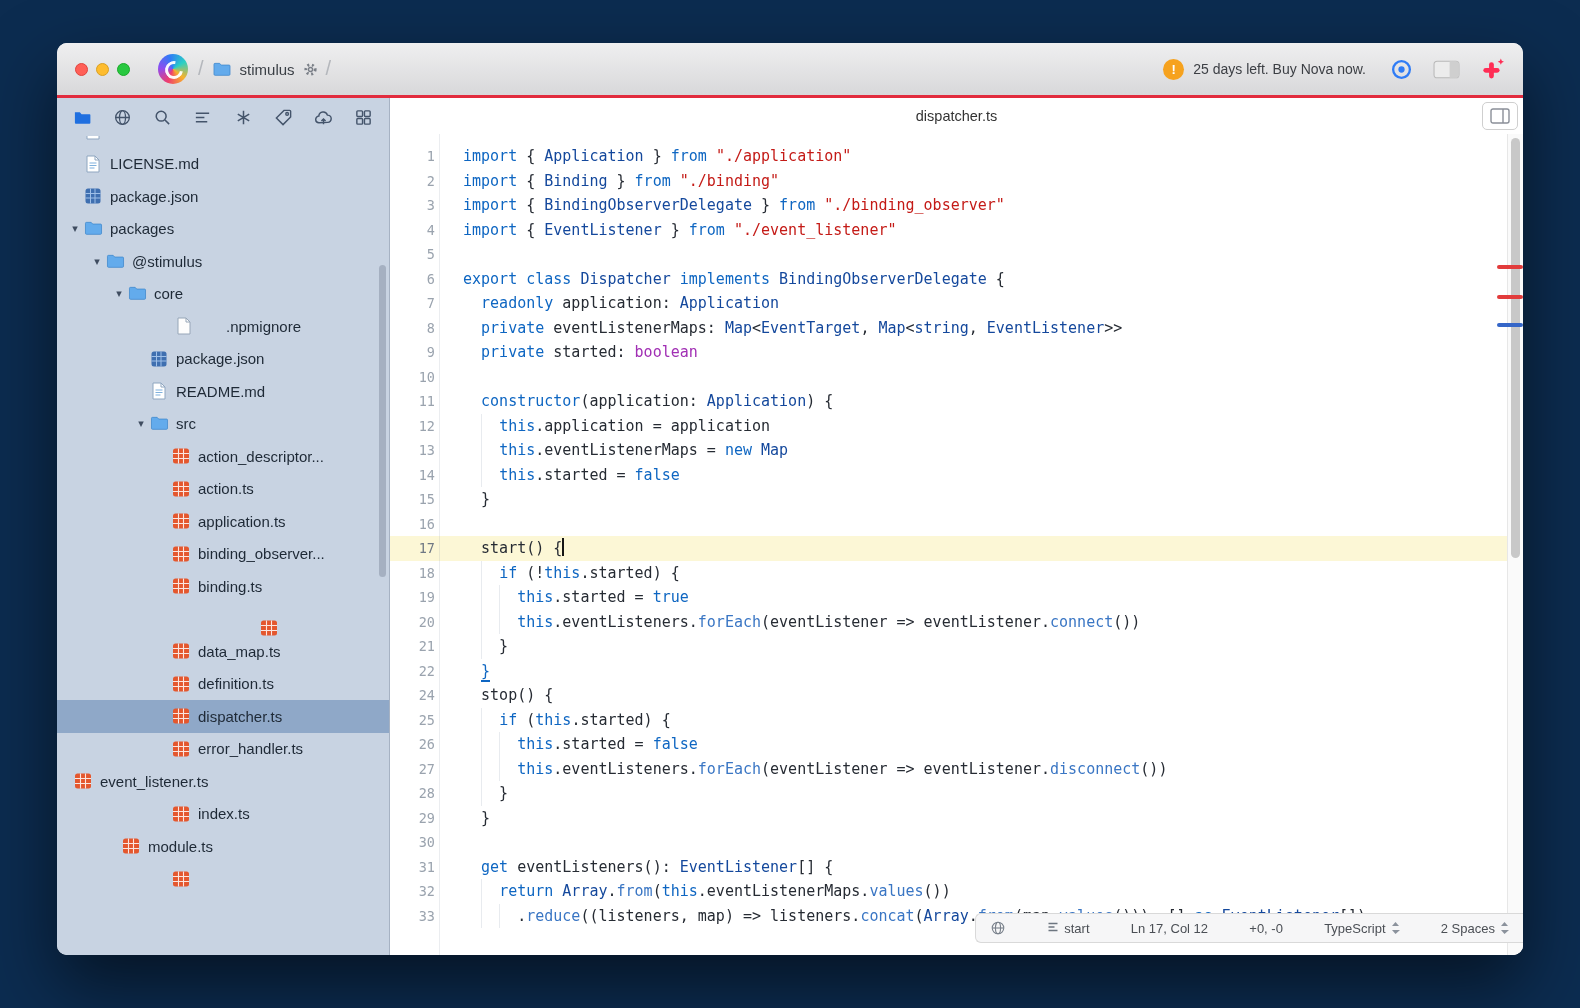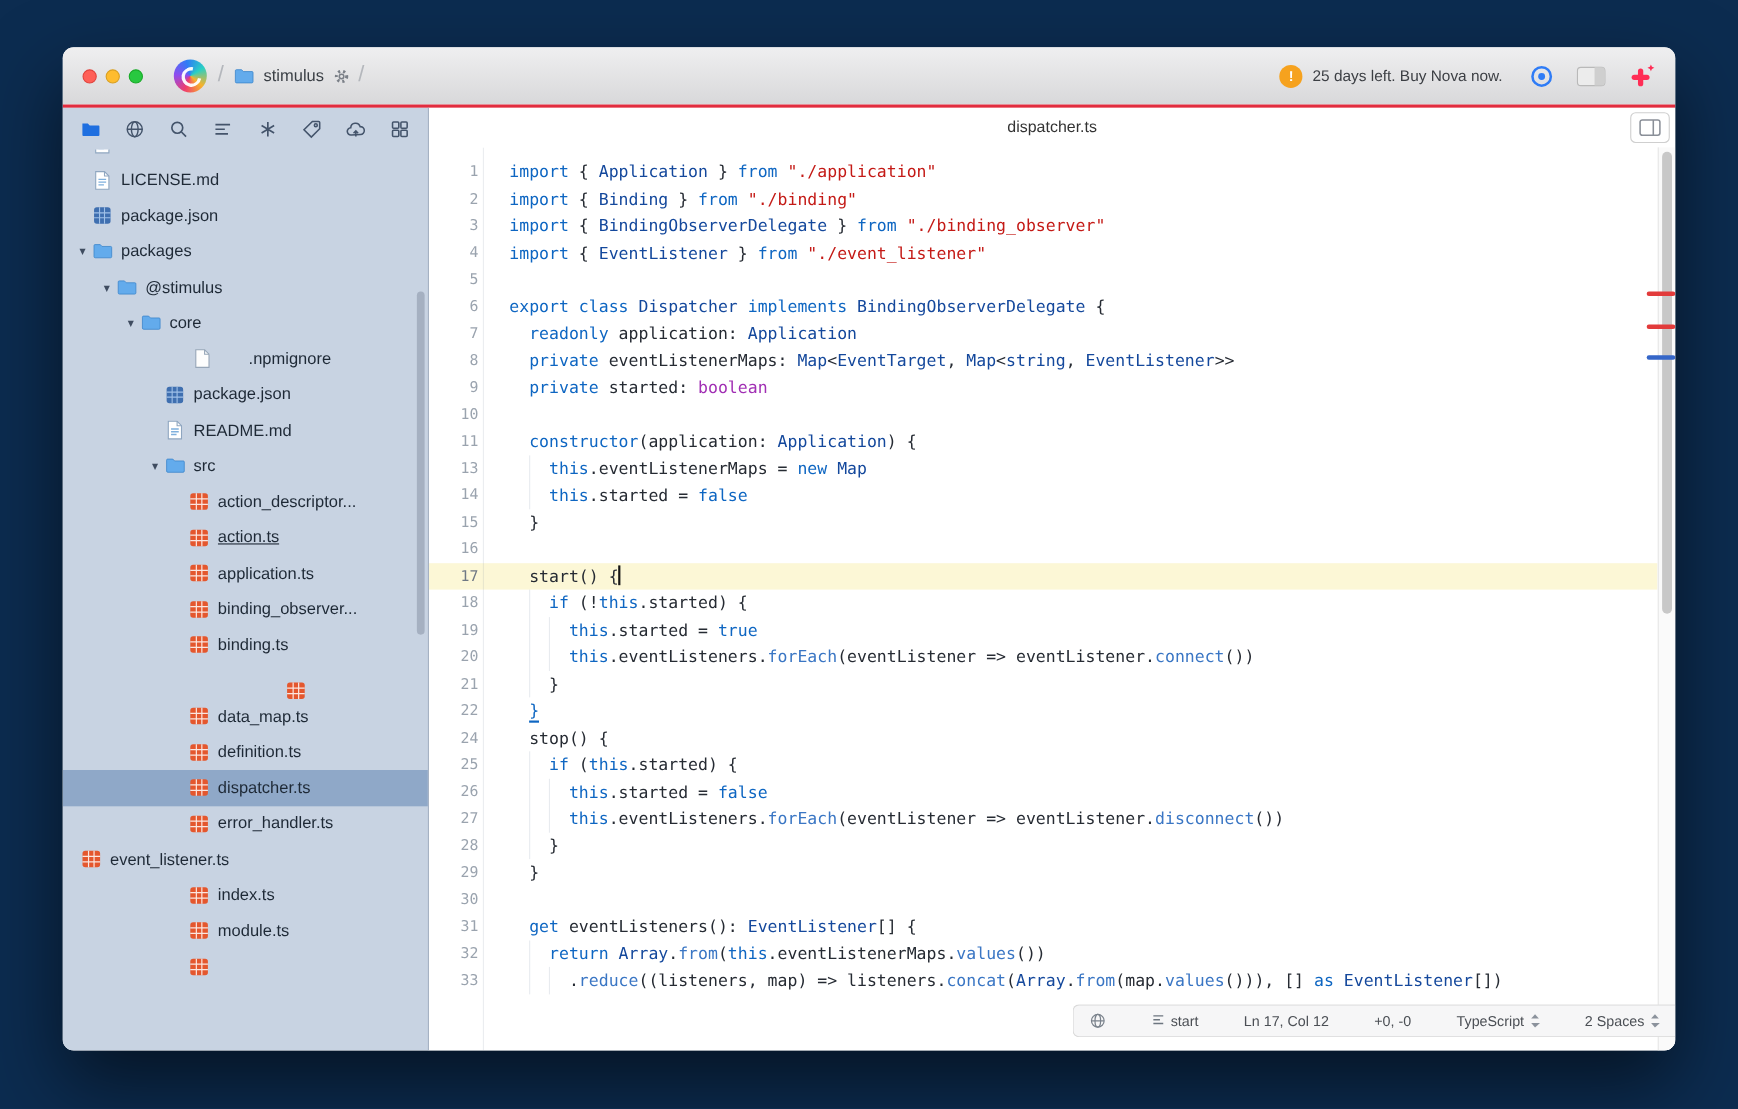--- a/index.html
+++ b/index.html
@@ -301,21 +301,21 @@
             <div class="trow" style="padding-left: 98px;">
               <span class="chev"></span>
               <span class="ficon">
                 <svg viewBox="0 0 18 18" width="18" height="18">
                   <rect x="1" y="1.5" width="16" height="15" rx="2.5" fill="#e4572e"></rect>
                   <path d="M1 6.5h16M1 11.5h16M6.5 1.5v15M11.5 1.5v15" stroke="#fff" stroke-opacity=".85" stroke-width="1.1"></path>
                 </svg>
               </span>
               <span class="flabel">action_descriptor...</span>
             </div>
-            <div class="trow" style="padding-left: 98px; text-decoration: underline;">
+            <div class="trow" style="padding-left: 98px;">
               <span class="chev"></span>
               <span class="ficon">
                 <svg viewBox="0 0 18 18" width="18" height="18">
                   <rect x="1" y="1.5" width="16" height="15" rx="2.5" fill="#e4572e"></rect>
                   <path d="M1 6.5h16M1 11.5h16M6.5 1.5v15M11.5 1.5v15" stroke="#fff" stroke-opacity=".85" stroke-width="1.1"></path>
                 </svg>
               </span>
               <span class="flabel">action.ts</span>
             </div>
             <div class="trow" style="padding-left: 98px;">
@@ -411,21 +411,21 @@
             <div class="trow" style="padding-left: 98px;">
               <span class="chev"></span>
               <span class="ficon">
                 <svg viewBox="0 0 18 18" width="18" height="18">
                   <rect x="1" y="1.5" width="16" height="15" rx="2.5" fill="#e4572e"></rect>
                   <path d="M1 6.5h16M1 11.5h16M6.5 1.5v15M11.5 1.5v15" stroke="#fff" stroke-opacity=".85" stroke-width="1.1"></path>
                 </svg>
               </span>
               <span class="flabel">index.ts</span>
             </div>
-            <div class="trow" style="padding-left: 98px;">
+            <div class="trow" style="padding-left: 48px;">
               <span class="chev"></span>
               <span class="ficon">
                 <svg viewBox="0 0 18 18" width="18" height="18">
                   <rect x="1" y="1.5" width="16" height="15" rx="2.5" fill="#e4572e"></rect>
                   <path d="M1 6.5h16M1 11.5h16M6.5 1.5v15M11.5 1.5v15" stroke="#fff" stroke-opacity=".85" stroke-width="1.1"></path>
                 </svg>
               </span>
               <span class="flabel">module.ts</span>
             </div>
             <div class="trow" style="padding-left: 98px;">
@@ -458,20 +458,21 @@
             <div class="cline"><span class="gut">2</span><span class="ctext"><span class="tok-k">import</span><span class="tok-p"> { </span><span class="tok-t">Binding</span><span class="tok-p"> } </span><span class="tok-k">from</span><span class="tok-p"> </span><span class="tok-s">"./binding"</span></span></div>
             <div class="cline"><span class="gut">3</span><span class="ctext"><span class="tok-k">import</span><span class="tok-p"> { </span><span class="tok-t">BindingObserverDelegate</span><span class="tok-p"> } </span><span class="tok-k">from</span><span class="tok-p"> </span><span class="tok-s">"./binding_observer"</span></span></div>
             <div class="cline"><span class="gut">4</span><span class="ctext"><span class="tok-k">import</span><span class="tok-p"> { </span><span class="tok-t">EventListener</span><span class="tok-p"> } </span><span class="tok-k">from</span><span class="tok-p"> </span><span class="tok-s">"./event_listener"</span></span></div>
             <div class="cline"><span class="gut">5</span><span class="ctext"></span></div>
             <div class="cline"><span class="gut">6</span><span class="ctext"><span class="tok-k">export</span><span class="tok-p"> </span><span class="tok-k">class</span><span class="tok-p"> </span><span class="tok-t">Dispatcher</span><span class="tok-p"> </span><span class="tok-k">implements</span><span class="tok-p"> </span><span class="tok-t">BindingObserverDelegate</span><span class="tok-p"> {</span></span></div>
             <div class="cline"><span class="gut">7</span><span class="ctext"><span class="tok-p">  </span><span class="tok-k">readonly</span><span class="tok-p"> application: </span><span class="tok-t">Application</span></span></div>
             <div class="cline"><span class="gut">8</span><span class="ctext"><span class="tok-p">  </span><span class="tok-k">private</span><span class="tok-p"> eventListenerMaps: </span><span class="tok-t">Map</span><span class="tok-p">&lt;</span><span class="tok-t">EventTarget</span><span class="tok-p">, </span><span class="tok-t">Map</span><span class="tok-p">&lt;</span><span class="tok-t">string</span><span class="tok-p">, </span><span class="tok-t">EventListener</span><span class="tok-p">&gt;&gt;</span></span></div>
             <div class="cline"><span class="gut">9</span><span class="ctext"><span class="tok-p">  </span><span class="tok-k">private</span><span class="tok-p"> started: </span><span class="tok-b">boolean</span></span></div>
             <div class="cline"><span class="gut">10</span><span class="ctext"></span></div>
             <div class="cline"><span class="gut">11</span><span class="ctext"><span class="tok-p">  </span><span class="tok-k">constructor</span><span class="tok-p">(application: </span><span class="tok-t">Application</span><span class="tok-p">) {</span></span></div>
+            <div class="cline"><span class="gut">12</span><span class="ctext"><i class="guide" style="left: 46.06px;"></i><span class="tok-p">    </span><span class="tok-k">this</span><span class="tok-p">.application = application</span></span></div>
             <div class="cline"><span class="gut">13</span><span class="ctext"><i class="guide" style="left: 46.06px;"></i><span class="tok-p">    </span><span class="tok-k">this</span><span class="tok-p">.eventListenerMaps = </span><span class="tok-k">new</span><span class="tok-p"> </span><span class="tok-t">Map</span></span></div>
             <div class="cline"><span class="gut">14</span><span class="ctext"><i class="guide" style="left: 46.06px;"></i><span class="tok-p">    </span><span class="tok-k">this</span><span class="tok-p">.started = </span><span class="tok-c">false</span></span></div>
             <div class="cline"><span class="gut">15</span><span class="ctext"><span class="tok-p">  }</span></span></div>
             <div class="cline"><span class="gut">16</span><span class="ctext"></span></div>
             <div class="cline current"><span class="gut">17</span><span class="ctext"><span class="tok-p">  start() {</span><span class="caret"></span></span></div>
             <div class="cline"><span class="gut">18</span><span class="ctext"><i class="guide" style="left: 46.06px;"></i><span class="tok-p">    </span><span class="tok-k">if</span><span class="tok-p"> (!</span><span class="tok-k">this</span><span class="tok-p">.started) {</span></span></div>
             <div class="cline"><span class="gut">19</span><span class="ctext"><i class="guide" style="left: 46.06px;"></i><i class="guide" style="left: 64.12px;"></i><span class="tok-p">      </span><span class="tok-k">this</span><span class="tok-p">.started = </span><span class="tok-c">true</span></span></div>
             <div class="cline"><span class="gut">20</span><span class="ctext"><i class="guide" style="left: 46.06px;"></i><i class="guide" style="left: 64.12px;"></i><span class="tok-p">      </span><span class="tok-k">this</span><span class="tok-p">.eventListeners.</span><span class="tok-m">forEach</span><span class="tok-p">(eventListener =&gt; eventListener.</span><span class="tok-m">connect</span><span class="tok-p">())</span></span></div>
             <div class="cline"><span class="gut">21</span><span class="ctext"><i class="guide" style="left: 46.06px;"></i><span class="tok-p">    }</span></span></div>
             <div class="cline"><span class="gut">22</span><span class="ctext"><span class="tok-p">  </span><span class="tok-x">}</span></span></div>

